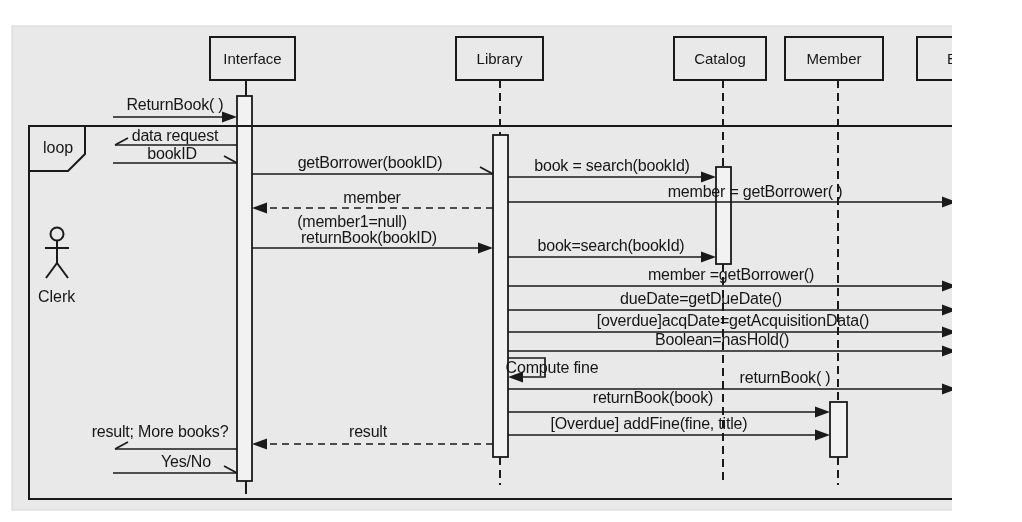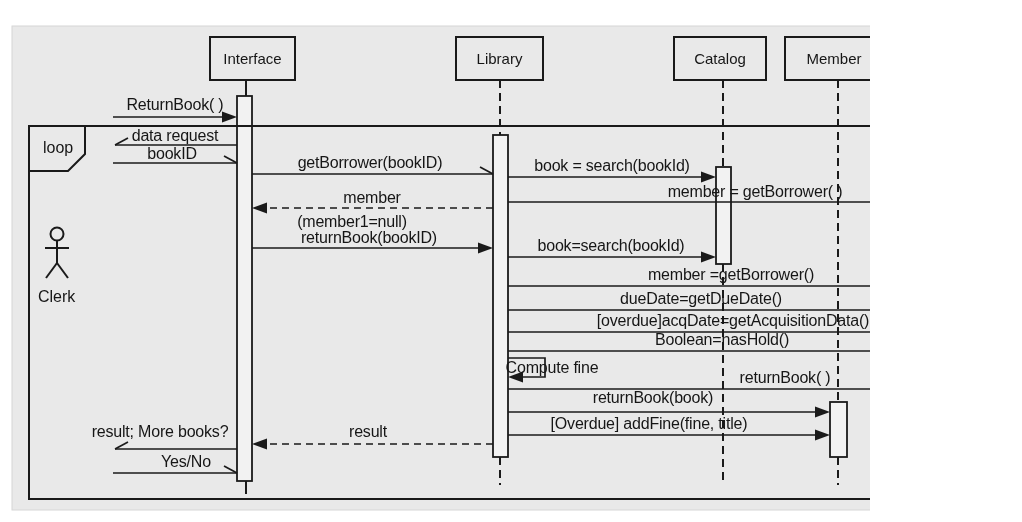--- a/index.html
+++ b/index.html
@@ -1,16 +1,16 @@
 <!DOCTYPE html>
 <html><head>
 <meta charset="utf-8">
 <style>
   html,body{margin:0;padding:0;background:#ffffff;}
-  .stage{position:relative;width:870px;height:522px;background:#ffffff;overflow:hidden;}
+  .stage{position:relative;width:952px;height:522px;background:#ffffff;overflow:hidden;}
   svg{display:block;}
   .box-label{font:15px "Liberation Sans",sans-serif;fill:#161616;text-anchor:middle;}
   .msg-label{font:16px "Liberation Sans",sans-serif;fill:#161616;text-anchor:middle;letter-spacing:-0.2px;}
   .frag-label{font:16px "Liberation Sans",sans-serif;fill:#161616;}
   .actor-label{font:16px "Liberation Sans",sans-serif;fill:#161616;}
 </style>
 </head>
 <body>
 
 <div class="stage">

